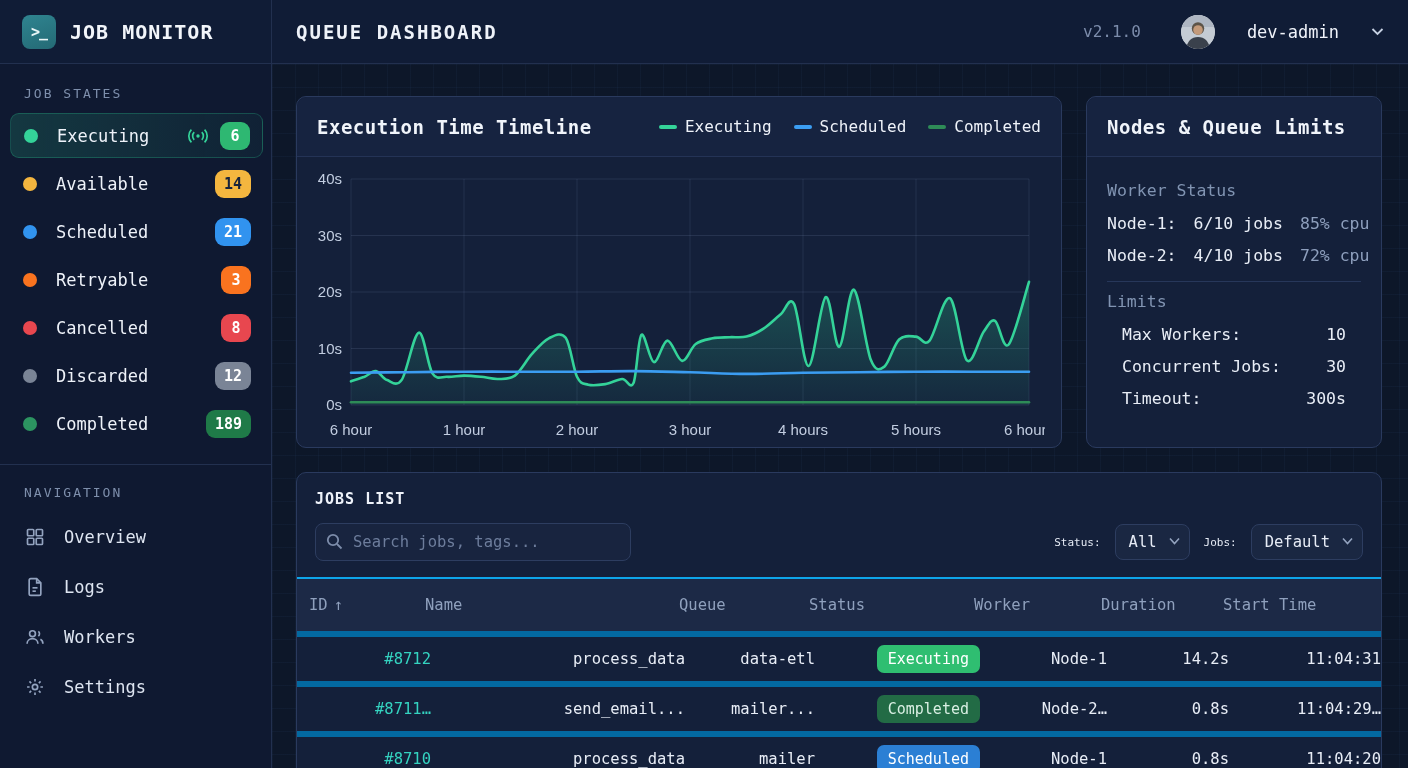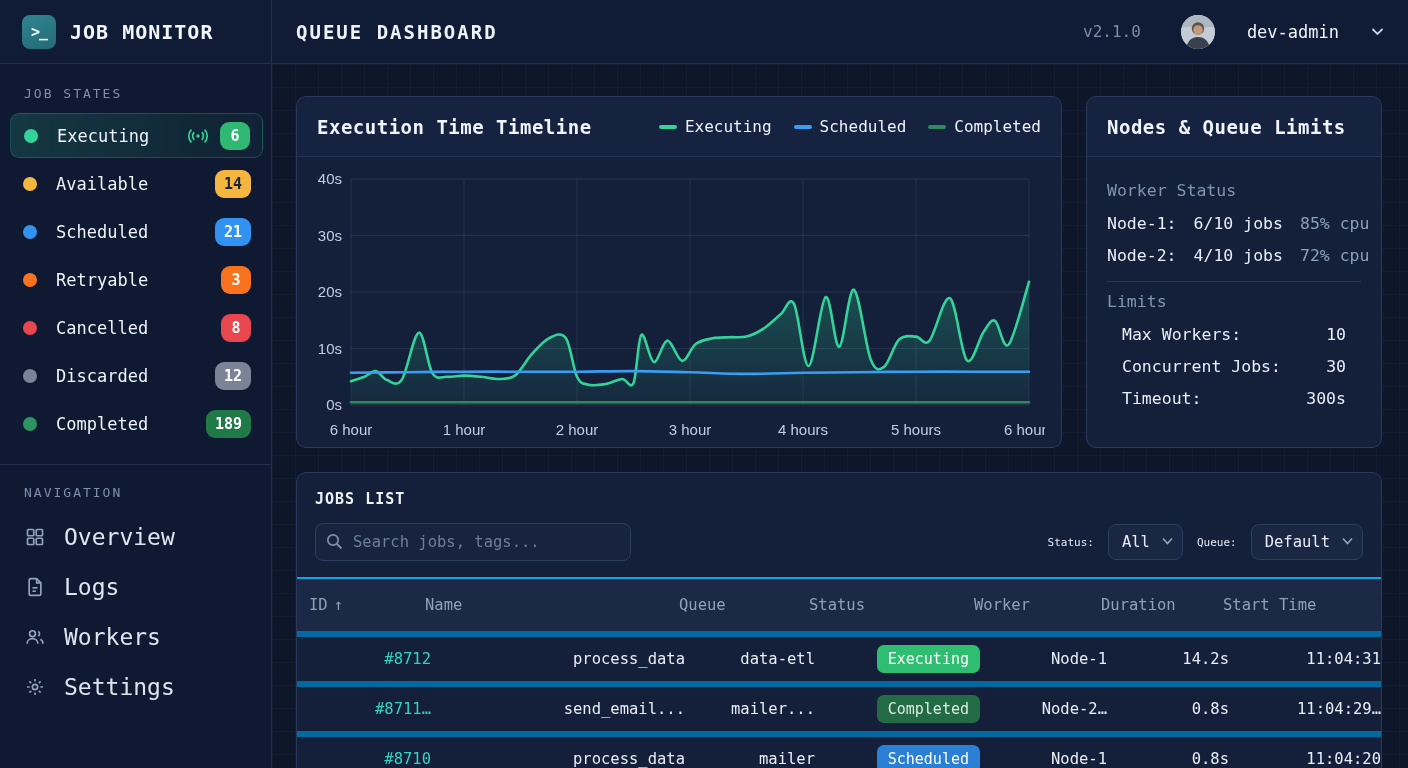--- a/index.html
+++ b/index.html
@@ -34,21 +34,21 @@
   
   .section-label { color:#7e8fac; font-size:13px; letter-spacing:2px; padding:0 24px; margin-bottom:12px; }
   .state-item { display:flex; align-items:center; height:45px; margin:2px 8px 3px 10px; padding:0 12px 0 13px; border-radius:9px; cursor:pointer; }
   .state-item.active { background:linear-gradient(90deg, rgba(45,200,140,0.18), rgba(45,200,140,0.05)); border:1px solid rgba(45,210,150,0.25); }
   .dot { width:14px; height:14px; border-radius:50%; margin-right:19px; flex:0 0 14px; }
   .state-label { flex:1; font-size:17px; color:#eef2f9; }
   .live { display:none; margin-right:11px; }
   .state-item.active .live { display:flex; }
   .count-badge { min-width:30px; text-align:center; padding:5px 9px; border-radius:9px; font-size:15px; font-weight:bold; }
   .side-divider { border-top:1px solid #22304f; margin:18px 0 20px 0; }
-  .nav-item { display:flex; align-items:center; gap:19px; height:50px; padding:0 25px; font-size:23px; color:#dee5f1; cursor:pointer; }
+  .nav-item { display:flex; align-items:center; gap:19px; height:50px; padding:0 25px; font-size:17px; color:#dee5f1; cursor:pointer; }
   .nav-item .nicon { color:#93a3bf; display:flex; }
   
   .cards-row { display:flex; gap:24px; }
   .card { background:#14203a; border:1px solid #2a3a5e; border-radius:10px; }
   .chart-card { flex:1; height:352px; display:flex; flex-direction:column; }
   .card-header { height:60px; flex:0 0 60px; display:flex; align-items:center; padding:0 20px; border-bottom:1px solid #243356; background:#17254322; border-radius:10px 10px 0 0; background:#162340; }
   .card-title { font-size:19px; font-weight:bold; color:#f0f4fa; letter-spacing:0.5px; }
   .legend { margin-left:auto; display:flex; gap:22px; align-items:center; }
   .legend-item { display:flex; align-items:center; gap:8px; font-size:16px; color:#eef2f9; }
   .legend-swatch { width:18px; height:4px; border-radius:2px; }
@@ -324,21 +324,21 @@
           <div class="filters">
             <span class="filter-label">Status:</span>
             <div class="select">
               <span>All</span>
               <span class="chev">
                   <svg width="11" height="8" viewBox="0 0 11 8" fill="none" stroke="#93a3bf" stroke-width="1.6">
                     <polyline points="1,1.5 5.5,6.5 10,1.5"></polyline>
                   </svg>
                 </span>
             </div>
-            <span class="filter-label">Queue:</span>
+            <span class="filter-label">Jobs:</span>
             <div class="select">
               <span>Default</span>
               <span class="chev">
                   <svg width="11" height="8" viewBox="0 0 11 8" fill="none" stroke="#93a3bf" stroke-width="1.6">
                     <polyline points="1,1.5 5.5,6.5 10,1.5"></polyline>
                   </svg>
                 </span>
             </div>
           </div>
         </div>

